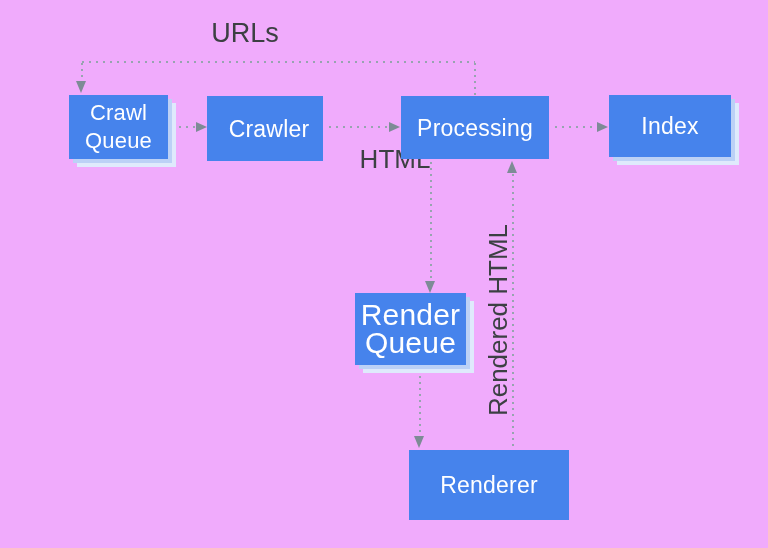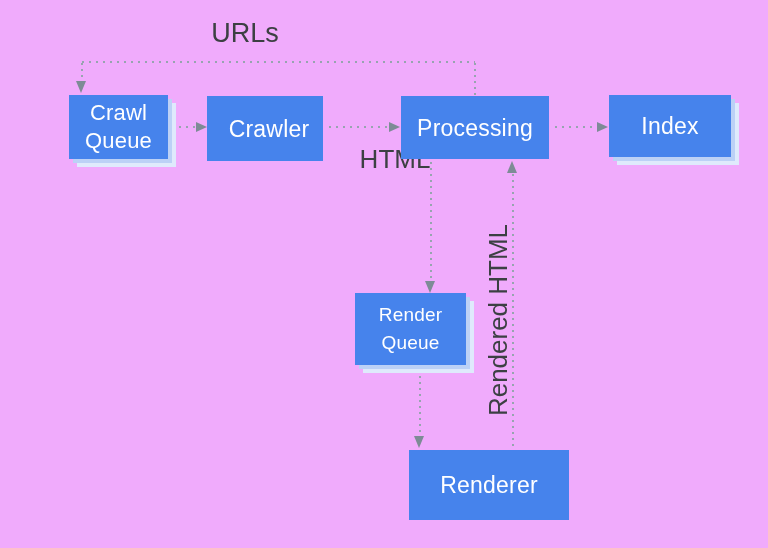--- a/index.html
+++ b/index.html
@@ -31,21 +31,21 @@
     line-height:28px;
     letter-spacing:.2px;
   }
   .node.shadowed{
     box-shadow:4px 4px 0 0 var(--shadow-inner), 8px 8px 0 0 var(--shadow-outer);
   }
   .n-crawl-queue { left:32px;  top:95px;  width:99px;  height:64px; font-size:22px;margin-left:37px;}
   .n-crawler     { left:207px; top:96px;  width:116px; height:65px;padding-left:8px; }
   .n-processing  { left:401px; top:96px;  width:148px; height:63px; }
   .n-index       { left:609px; top:95px;  width:122px; height:62px; }
-  .n-render-queue{ left:355px; top:293px; width:111px; height:72px; font-size:19px;}
+  .n-render-queue{ left:355px; top:293px; width:111px; height:72px; font-size:30px;}
   .n-renderer    { left:409px; top:450px; width:160px; height:70px; }
 
   
   .dot-h{
     position:absolute;height:2px;
     background-image:repeating-linear-gradient(to right,
       var(--dot) 0, var(--dot) 2px, transparent 2px, transparent 7px);
   }
   .dot-v{
     position:absolute;width:2px;

